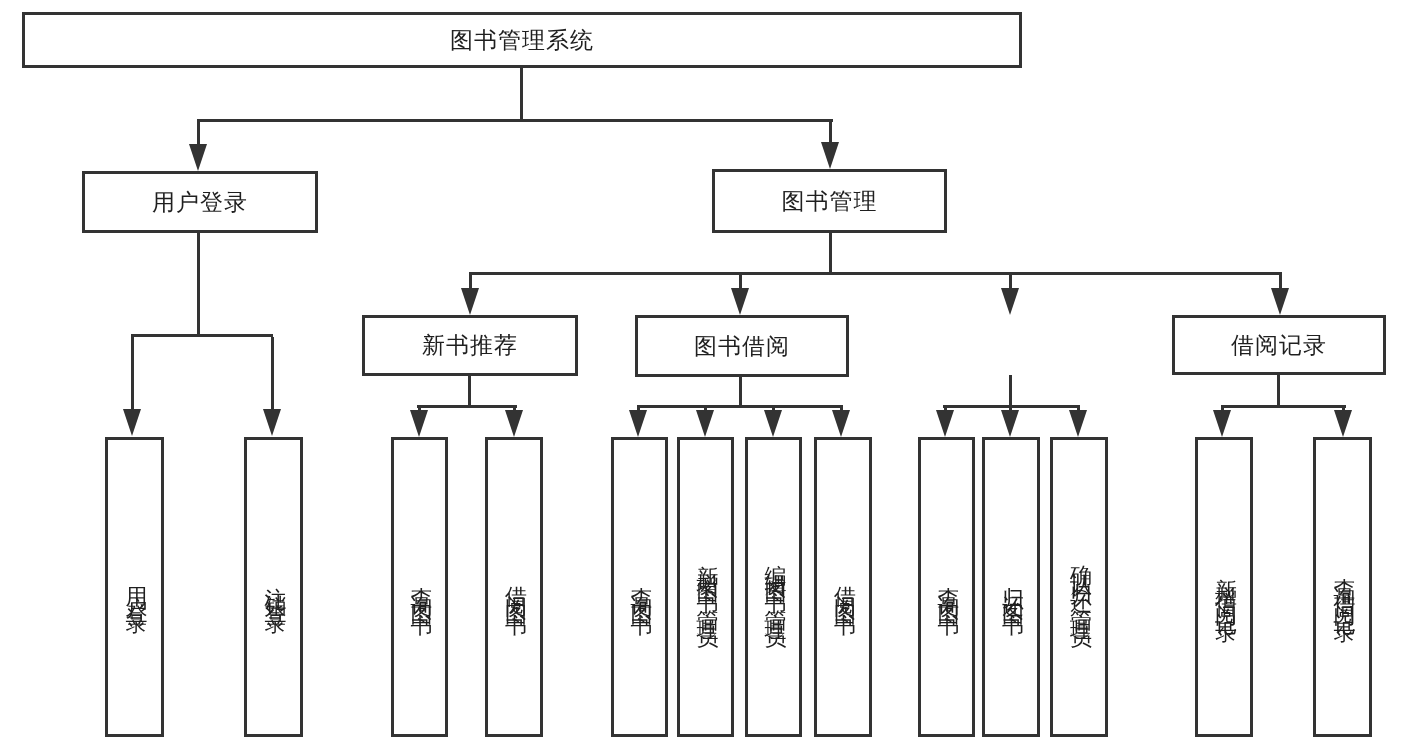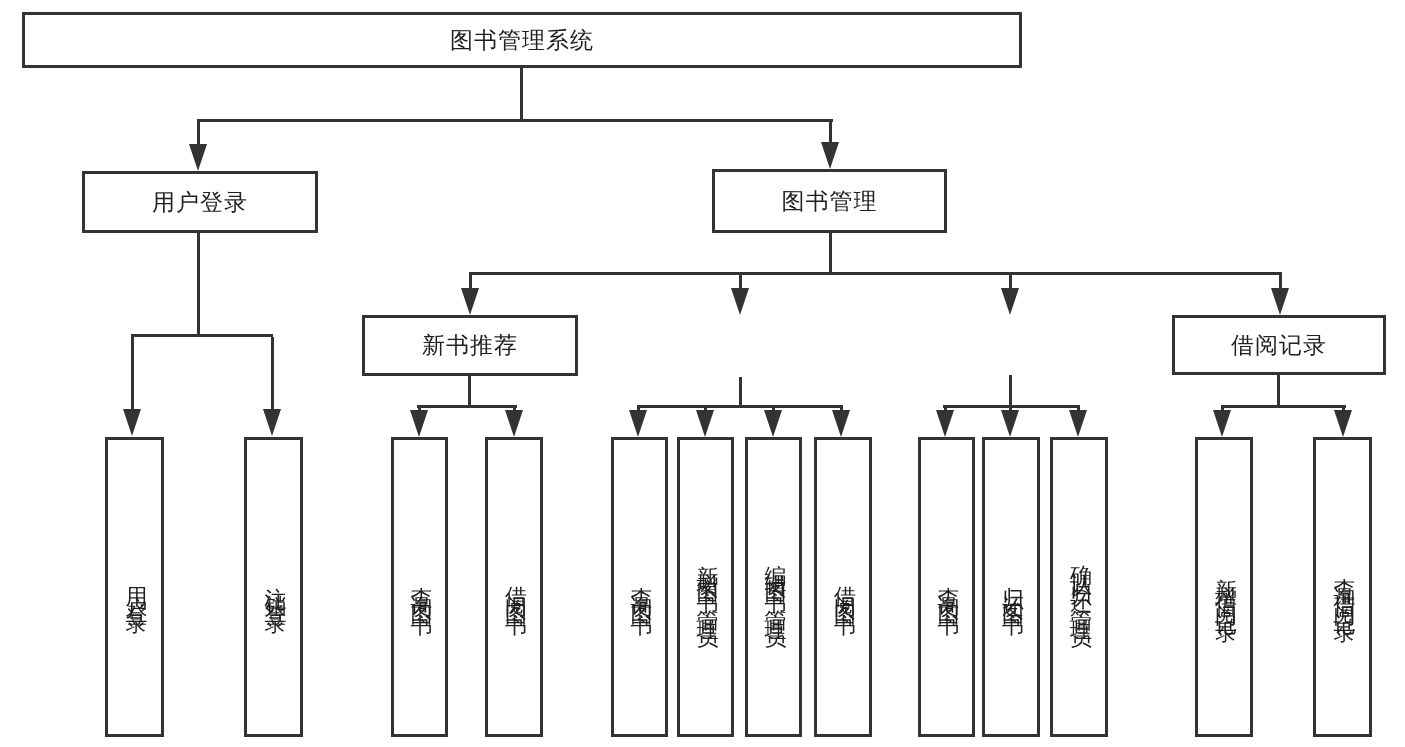--- a/index.html
+++ b/index.html
@@ -90,20 +90,23 @@
   <div class="line" style="left:739px;top:275px;width:3px;height:15px;"></div>
   <div class="arrowhead" style="left:731px;top:288px;"></div>
   <div class="line" style="left:1009px;top:275px;width:3px;height:15px;"></div>
   <div class="arrowhead" style="left:1001px;top:288px;"></div>
   <div class="line" style="left:1279px;top:275px;width:3px;height:15px;"></div>
   <div class="arrowhead" style="left:1271px;top:288px;"></div>
 
   <div class="box lvl3" style="left:362px;top:315px;width:216px;height:61px;">
     <span class="hlabel">新书推荐</span>
   </div>
+  <div class="box lvl3" style="left:635px;top:315px;width:214px;height:62px;">
+    <span class="hlabel">图书借阅</span>
+  </div>
   <div class="box lvl3" style="left:1172px;top:315px;width:214px;height:60px;">
     <span class="hlabel">借阅记录</span>
   </div>
 
   <div class="line" style="left:468px;top:375px;width:3px;height:32px;"></div>
   <div class="line" style="left:417px;top:405px;width:100px;height:3px;"></div>
   <div class="line" style="left:418px;top:405px;width:3px;height:7px;"></div>
   <div class="arrowhead" style="left:410px;top:410px;"></div>
   <div class="line" style="left:513px;top:405px;width:3px;height:7px;"></div>
   <div class="arrowhead" style="left:505px;top:410px;"></div>

